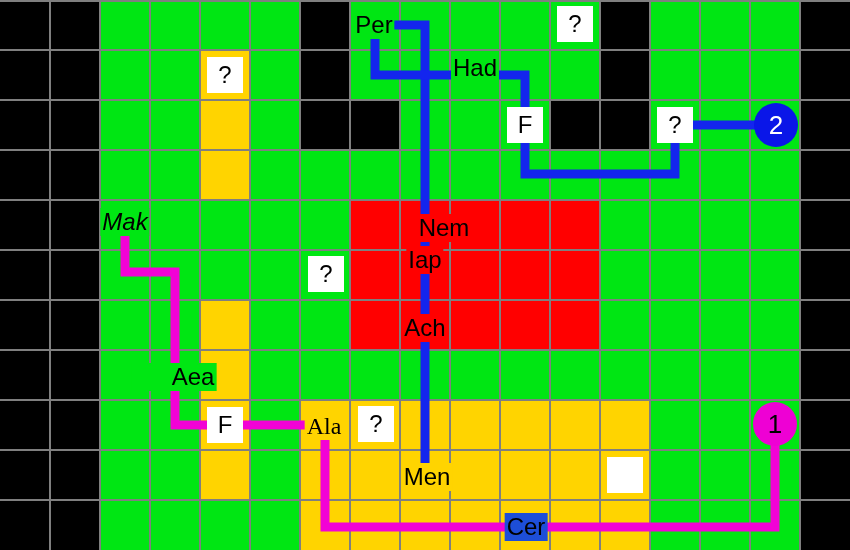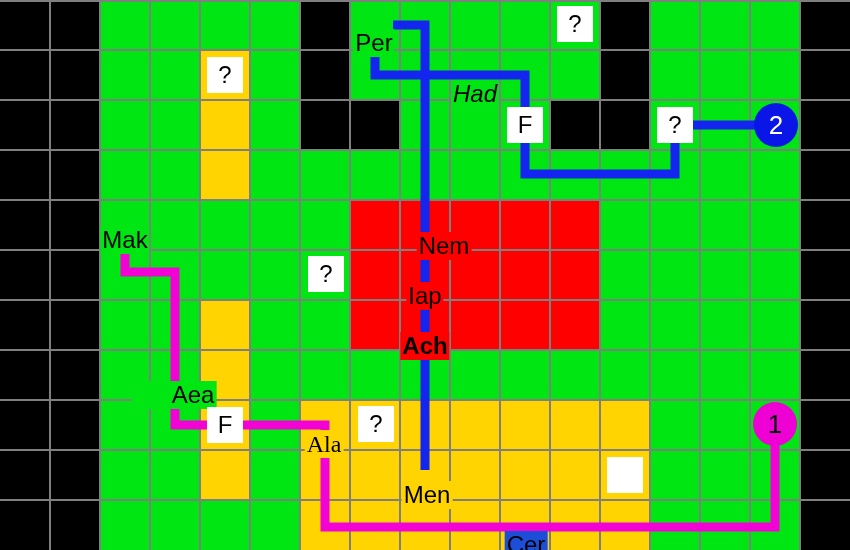--- a/index.html
+++ b/index.html
@@ -6,21 +6,20 @@
   .stage{
     position:relative;width:850px;height:550px;overflow:hidden;
     font-family:"Liberation Sans",sans-serif;background:#000;
   }
   .stage svg{position:absolute;left:0;top:0;}
   .annotations{position:absolute;left:0;top:0;width:100%;height:100%;}
   .label{
     position:absolute;transform:translate(-50%,-50%);
     font-size:24px;line-height:26px;padding:1px 2px;color:#000;
     white-space:nowrap;
-    margin-top:18px;
   }
   .box{
     position:absolute;width:36px;height:36px;background:#fff;
     transform:translate(-50%,-50%);display:flex;align-items:center;
     justify-content:center;font-size:24px;line-height:1;color:#000;
   }
   .marker{
     position:absolute;width:44px;height:44px;border-radius:50%;
     transform:translate(-50%,-50%);display:flex;align-items:center;
     justify-content:center;font-size:26px;line-height:1;
@@ -245,25 +244,25 @@
       <line x1="0" y1="400" x2="850" y2="400" stroke="#7f7f7f" stroke-width="2"></line>
       <line x1="0" y1="450" x2="850" y2="450" stroke="#7f7f7f" stroke-width="2"></line>
       <line x1="0" y1="500" x2="850" y2="500" stroke="#7f7f7f" stroke-width="2"></line>
       <polyline points="393,25 425,25 425,470" fill="none" stroke="#1325ee" stroke-width="9"></polyline>
       <polyline points="375,31 375,75 525,75 525,174 675,174 675,122" fill="none" stroke="#1325ee" stroke-width="9"></polyline>
       <polyline points="675,125 776,125" fill="none" stroke="#1325ee" stroke-width="9"></polyline>
       <polyline points="125,233 125,272 175,272 175,425 325,425 325,527 775,527 775,423" fill="none" stroke="#f202d5" stroke-width="9"></polyline>
     </svg>
   <div class="annotations">
       <div class="label" style="left: 374px; top: 25px; background: rgb(0, 230, 19);">Per</div>
-      <div class="label" style="left: 475px; top: 76px; background: rgb(0, 230, 19); font-style: italic;">Had</div>
-      <div class="label" style="left: 125px; top: 222px; background: rgb(0, 230, 19);">Mak</div>
+      <div class="label" style="left: 475px; top: 68px; background: rgb(0, 230, 19);">Had</div>
+      <div class="label" style="left: 125px; top: 222px; background: rgb(0, 230, 19); font-style: italic;">Mak</div>
       <div class="label" style="left: 444px; top: 228px; background: rgb(255, 0, 0);">Nem</div>
-      <div class="label" style="left: 425px; top: 278px; background: rgb(255, 0, 0);">Iap</div>
-      <div class="label" style="left: 425px; top: 328px; background: rgb(255, 0, 0); font-weight: bold;">Ach</div>
+      <div class="label" style="left: 425px; top: 260px; background: rgb(255, 0, 0);">Iap</div>
+      <div class="label" style="left: 425px; top: 328px; background: rgb(255, 0, 0);">Ach</div>
       <div class="label" style="left: 174px; top: 377px; background: rgb(0, 230, 19); padding-left: 40px;">Aea</div>
       <div class="label" style="left: 324px; top: 426px; background: rgb(255, 212, 0); font-family: Liberation Serif, serif;">Ala</div>
       <div class="label" style="left: 427px; top: 477px; background: rgb(255, 212, 0);">Men</div>
       <div class="label" style="left: 526px; top: 527px; background: #1d4ed8;">Cer</div>
       <div class="box" style="left: 225px; top: 75px;">?</div>
       <div class="box" style="left: 575px; top: 24px;">?</div>
       <div class="box" style="left: 675px; top: 125px;">?</div>
       <div class="box" style="left: 326px; top: 274px;">?</div>
       <div class="box" style="left: 376px; top: 424px;">?</div>
       <div class="box" style="left: 525px; top: 125px;">F</div>

